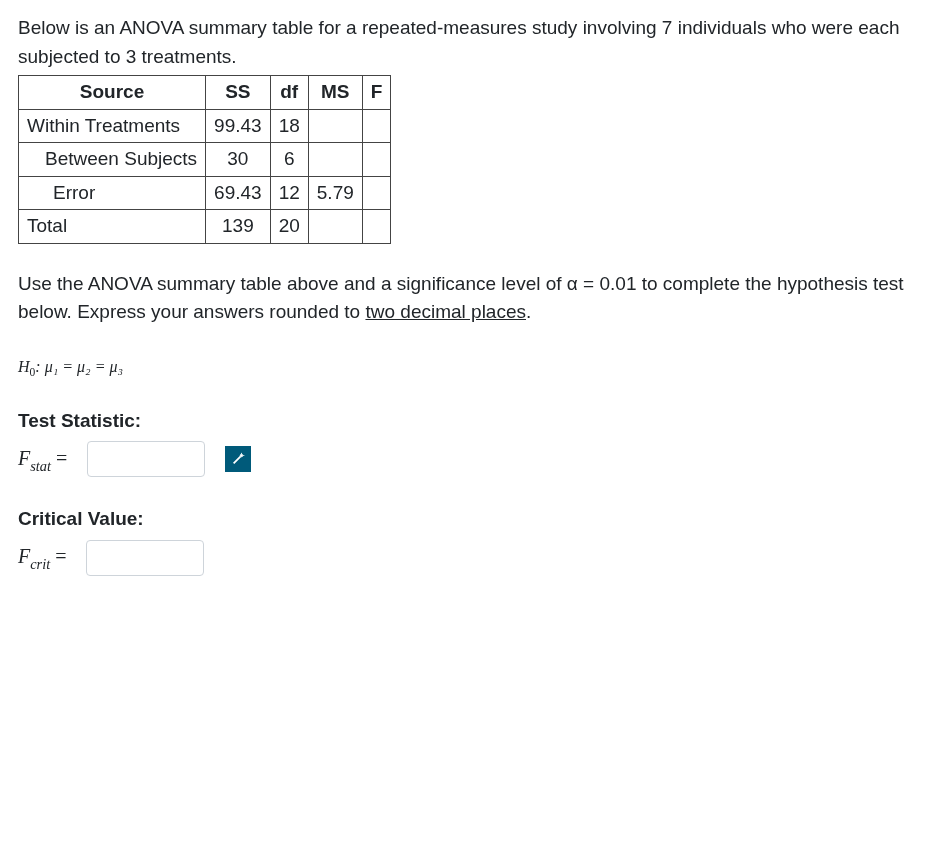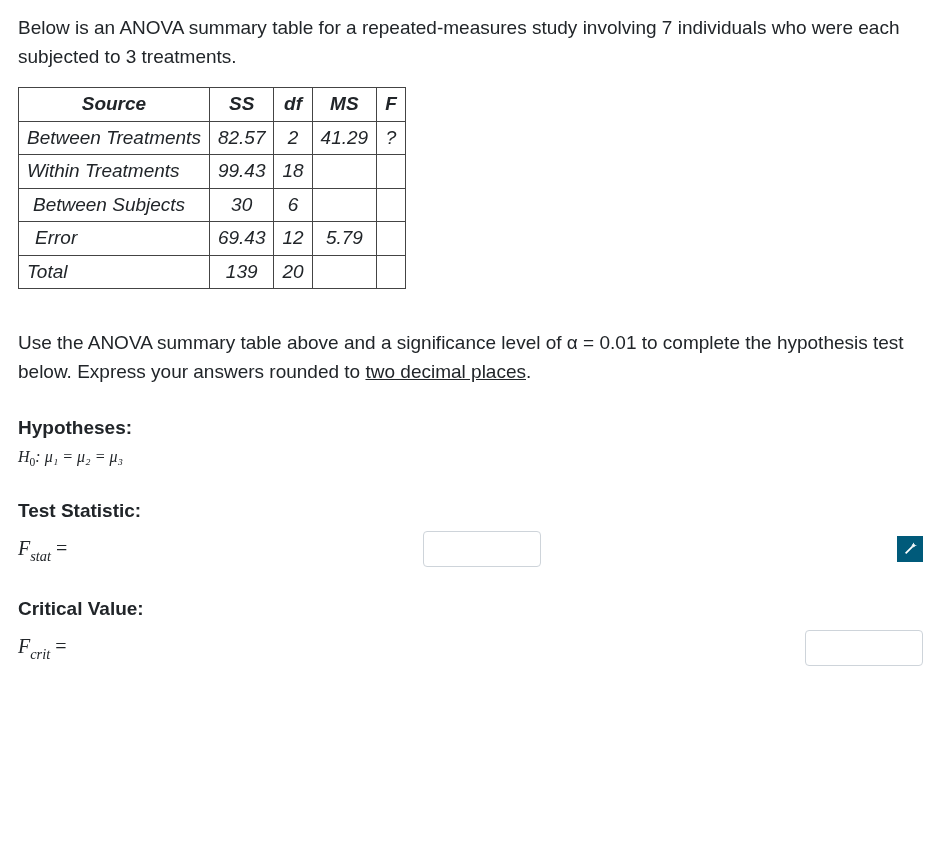--- a/index.html
+++ b/index.html
@@ -6,47 +6,46 @@
     font-family: "Segoe UI", Arial, sans-serif;
     font-size: 19px;
     color: #212529;
     margin: 0;
     padding: 14px 14px 14px 18px;
     width: 937px;
     box-sizing: border-box;
     line-height: 1.5;
   }
   .intro {
-    margin-bottom: 16px;
+    margin-bottom: 4px;
   }
   table.anova {
     border-collapse: collapse;
-    margin-bottom: 40px;
-    font-style: italic;
+    margin-bottom: 26px;
   }
   table.anova th, table.anova td {
     border: 1px solid #444;
     padding: 2px 8px;
     font-size: 19px;
     font-weight: normal;
     text-align: center;
     background: #fff;
   }
   table.anova th {
     font-weight: 700;
   }
   table.anova td.label {
     text-align: left;
   }
   table.anova td.indent1 {
-    padding-left: 14px;
+    padding-left: 26px;
     text-align: left;
   }
   table.anova td.indent2 {
-    padding-left: 16px;
+    padding-left: 34px;
     text-align: left;
   }
   .instructions {
     margin-bottom: 28px;
   }
   .section-title {
     font-weight: 700;
     margin-top: 10px;
     margin-bottom: 2px;
   }
@@ -69,21 +68,20 @@
     top: 0.06em;
   }
   .roman {
     font-style: normal;
   }
   .stat-row {
     display: flex;
     align-items: center;
     gap: 20px;
     margin: 6px 0 28px 0;
-    justify-content: space-between;
   }
   .stat-row .lhs {
     font-family: "Cambria Math", "STIXGeneral", "Times New Roman", serif;
     font-size: 20px;
   }
   .input-box {
     width: 118px;
     height: 36px;
     border: 1px solid #ced4da;
     border-radius: 4px;
@@ -117,27 +115,20 @@
 <table class="anova">
   <tbody>
       <tr>
     <th>Source</th>
     <th>SS</th>
     <th>df</th>
     <th>MS</th>
     <th>F</th>
   </tr>
   <tr>
-    <td class="label">Between Treatments</td>
-    <td>82.57</td>
-    <td>2</td>
-    <td>41.29</td>
-    <td>?</td>
-  </tr>
-  <tr>
     <td class="label">Within Treatments</td>
     <td>99.43</td>
     <td>18</td>
     <td></td>
     <td></td>
   </tr>
   <tr>
     <td class="indent1">Between Subjects</td>
     <td>30</td>
     <td>6</td>
@@ -159,21 +150,20 @@
     <td></td>
   </tr>
 </tbody>
   </table>
 
 <div class="instructions">
   <span>Use the ANOVA summary table above and a significance level of α = 0.01 to complete the hypothesis test below. Express your answers rounded to </span><u>two decimal places</u><span>.</span>
 </div>
 
 <div class="hyp-block">
-  <div class="section-title">Hypotheses:</div>
   <div class="hyp-line">
     <span class="math-ital">H</span><span class="sub roman">0</span><span class="math-ital">: μ₁ = μ₂ = μ₃</span>
   </div>
 </div>
 
 <div class="section-title">Test Statistic:</div>
 <div class="stat-row">
   <span class="lhs">
     <span class="math-ital">F</span><span class="math-ital sub">stat</span><span> = </span>
   </span>

